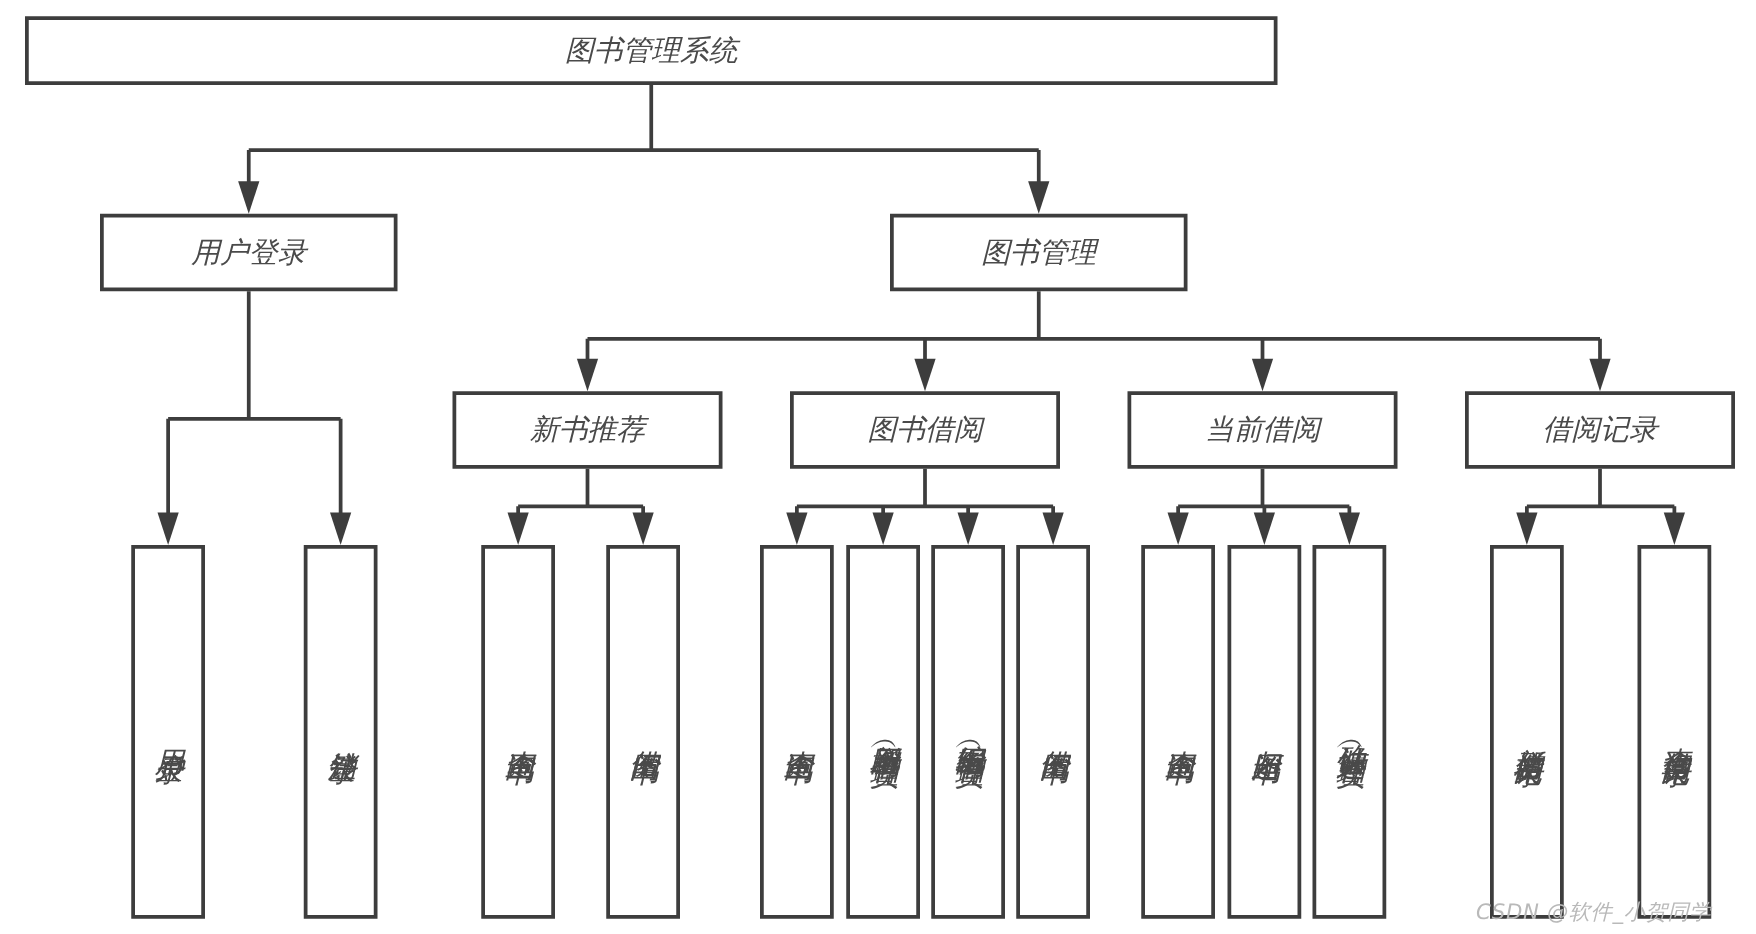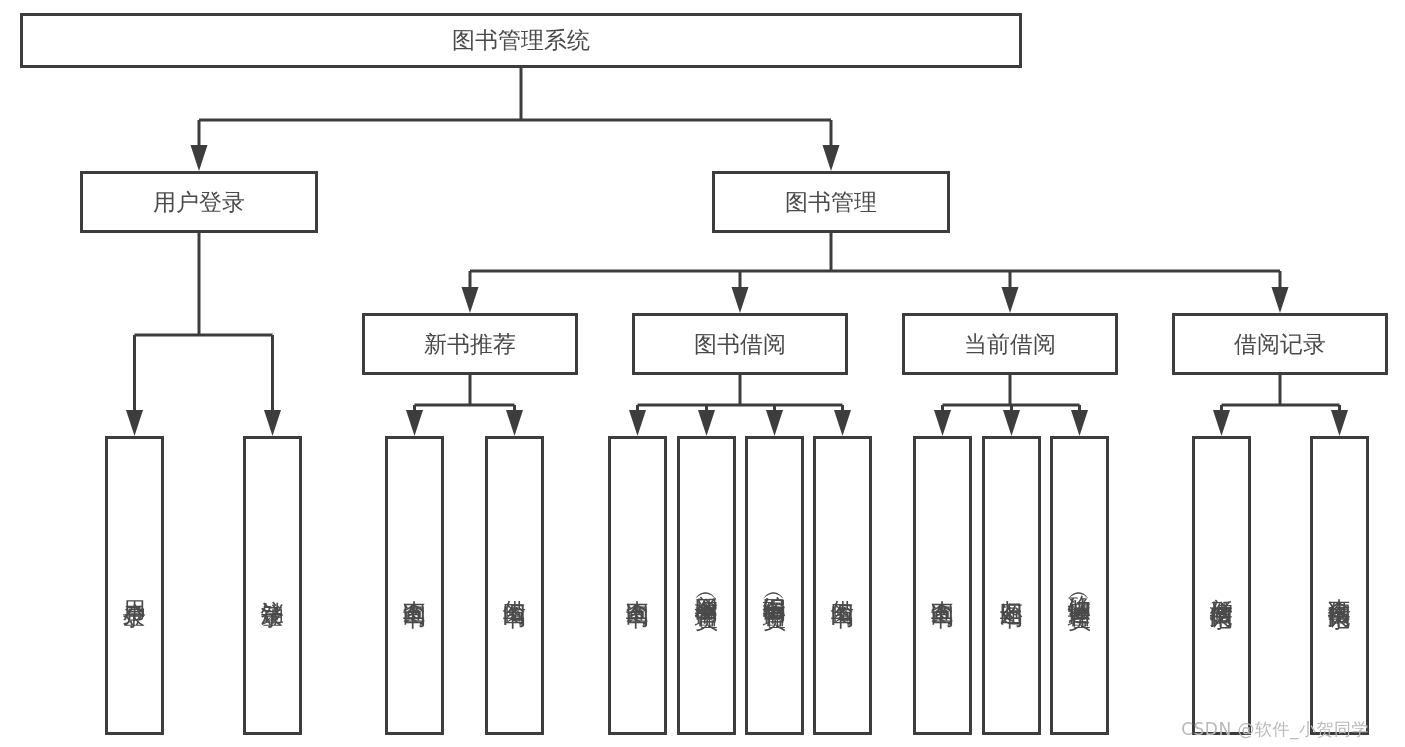--- a/index.html
+++ b/index.html
@@ -12,20 +12,21 @@
     width: 1405px;
     height: 747px;
     font-family: "DejaVu Sans", "Liberation Sans", sans-serif;
     overflow: hidden;
   }
   #diagram-root {
     position: relative;
     width: 1377px;
     height: 747px;
     background: #ffffff;
+    font-style: italic;
   }
   svg#tree-svg {
     position: absolute;
     left: 0;
     top: 0;
     width: 1405px;
     height: 747px;
     display: block;
   }
   .node-box {

